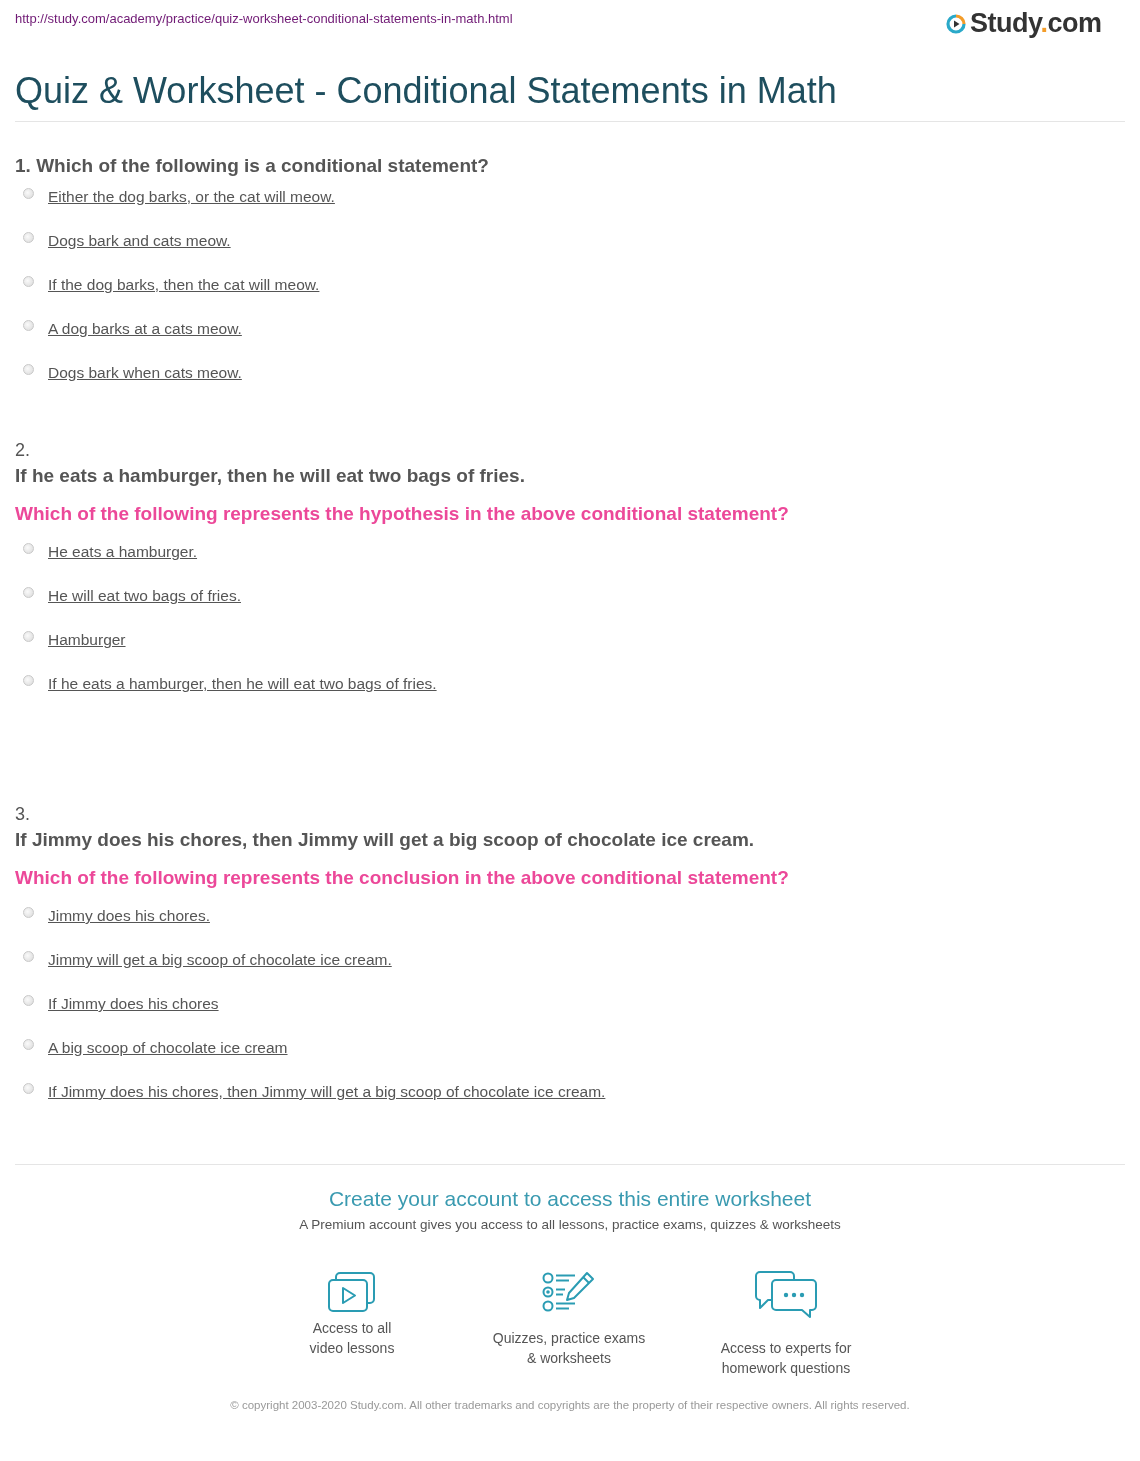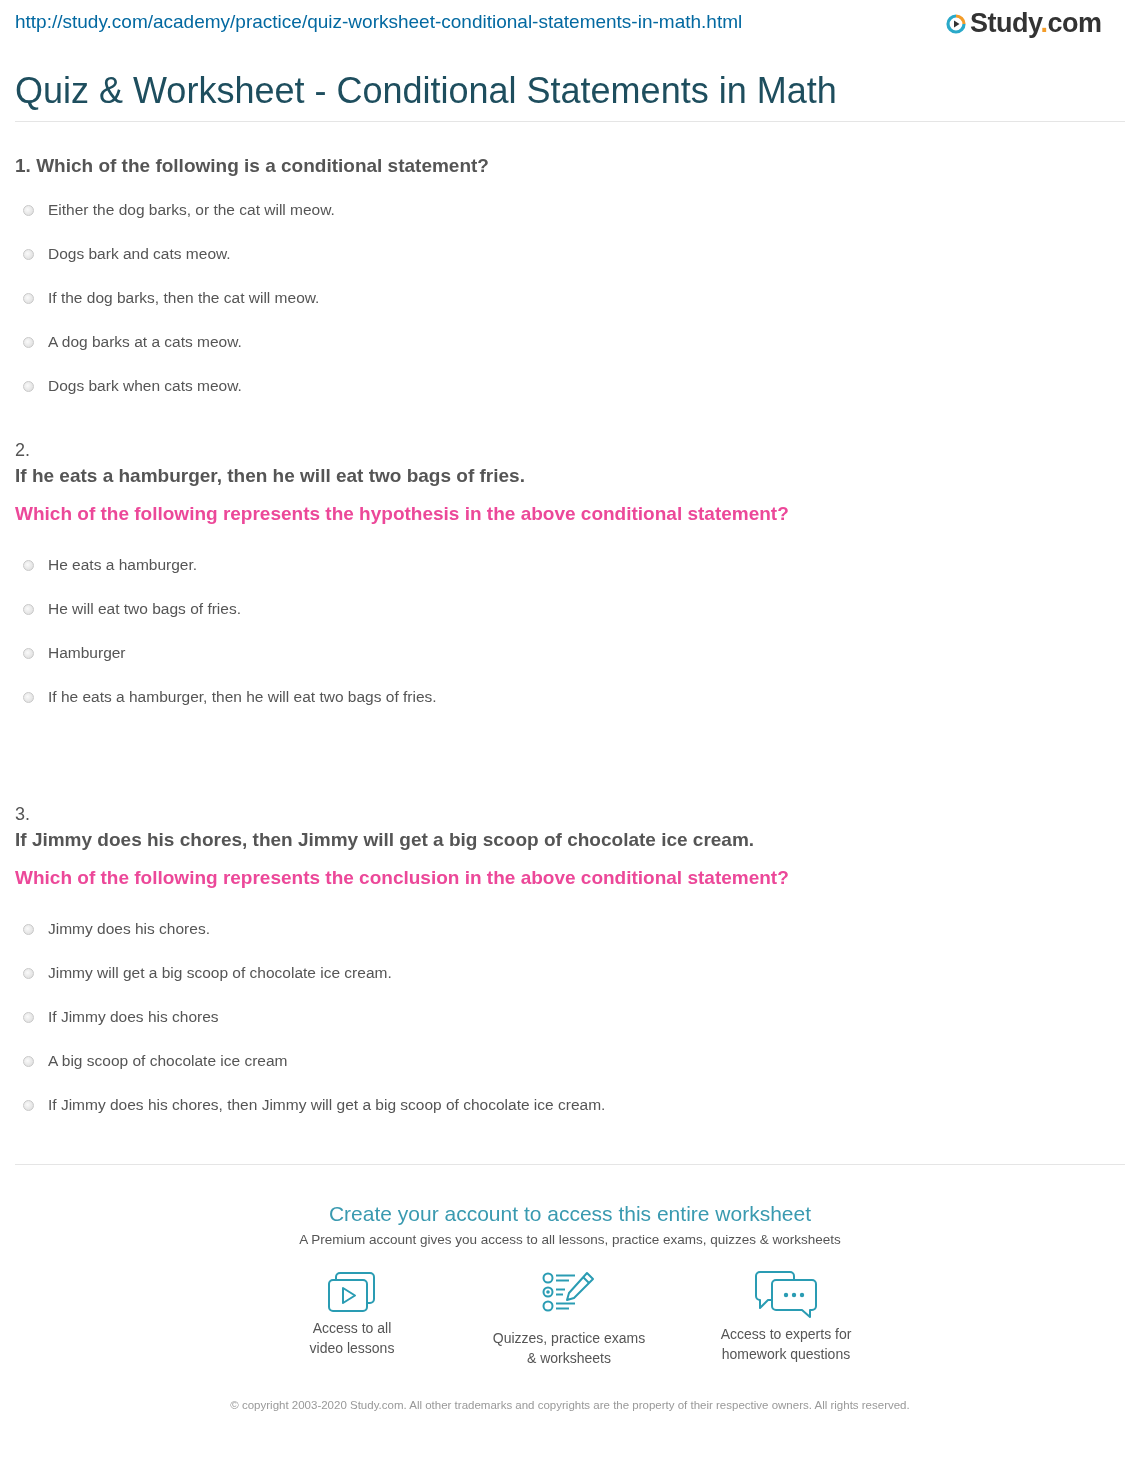--- a/index.html
+++ b/index.html
@@ -1,37 +1,37 @@
 <!DOCTYPE html>
 <html><head>
 <meta charset="utf-8">
 <style>
   * { box-sizing: border-box; margin: 0; padding: 0; }
   html, body { width: 1140px; height: 1461px; background: #ffffff; }
   body { font-family: "Liberation Sans", "DejaVu Sans", sans-serif; color: #555; position: relative; overflow: hidden; }
 
-  .url { position: absolute; left: 15px; top: 11px; font-size: 19px; color: #0369a1; }
+  .url { position: absolute; left: 15px; top: 11px; font-size: 13px; color: #701a75; }
   .logo { position: absolute; left: 946px; top: 8px; display: flex; align-items: center; }
   .logo-mark { width: 20px; height: 20px; position: relative; margin-right: 4px; }
   .logo-text { font-size: 27px; font-weight: bold; color: #333; letter-spacing: -0.5px; }
   .logo-text .dot { color: #f39c29; }
 
   .title { position: absolute; left: 15px; top: 70px; font-size: 36px; color: #1e4e5e; font-weight: normal; }
   .rule { position: absolute; left: 15px; right: 15px; height: 1px; background: #e5e5e5; }
 
   .q { position: absolute; left: 15px; right: 15px; }
   .q-num { font-size: 18px; color: #555; font-weight: bold; }
   .q-line { font-size: 19px; color: #555; font-weight: bold; margin-top: 8px; }
   .q-line2 { font-size: 19px; color: #ec4899; font-weight: bold; margin-top: 16px; }
   .options { list-style: none; }
-  .opt { display: flex; align-items: center; height: 44px; font-size: 15.5px; color: #555; }
+  .opt { display: flex; align-items: flex-start; height: 44px; font-size: 15.5px; color: #555; text-decoration: underline; }
   .radio { width: 11px; height: 11px; border-radius: 50%; border: 1px solid #c9c9c9; background: radial-gradient(circle at 40% 40%, #fafafa, #d9d9d9); margin-left: 8px; margin-right: 14px; flex-shrink: 0; }
 
   .cta { position: absolute; left: 0; right: 0; text-align: center; }
-  .cta-title { font-size: 21px; color: #3a9ab0; font-weight: normal; margin-top: 15px; }
+  .cta-title { font-size: 21px; color: #3a9ab0; font-weight: normal; }
   .cta-sub { font-size: 13.5px; color: #555; margin-top: 6px; }
 
   .features { position: absolute; top: 1270px; left: 0; right: 0; }
   .feat { position: absolute; width: 200px; text-align: center; }
   .feat svg { display: block; margin: 0 auto; }
   .feat-label { font-size: 14px; color: #555; line-height: 20px; margin-top: 8px; }
 
   .copyright { position: absolute; top: 1397px; left: 210px; width: 720px; text-align: center; font-size: 11.5px; color: #999; line-height: 17px; }
 </style>
 </head>
@@ -171,17 +171,17 @@
   <div class="feat" style="left:686px">
     <span>
       <svg width="64" height="48" viewBox="0 0 64 48">
         <path d="M6 2 H36 A4 4 0 0 1 40 6 V26 A4 4 0 0 1 36 30 H14 L6 38 V30 A4 4 0 0 1 2 26 V6 A4 4 0 0 1 6 2 Z" fill="none" stroke="#2a9cb3" stroke-width="2" stroke-linejoin="round"></path>
         <path d="M22 10 H58 A4 4 0 0 1 62 14 V36 A4 4 0 0 1 58 40 H56 V47 L48 40 H22 A4 4 0 0 1 18 36 V14 A4 4 0 0 1 22 10 Z" fill="#fff" stroke="#2a9cb3" stroke-width="2" stroke-linejoin="round"></path>
         <circle cx="32" cy="25" r="2.2" fill="#2a9cb3"></circle>
         <circle cx="40" cy="25" r="2.2" fill="#2a9cb3"></circle>
         <circle cx="48" cy="25" r="2.2" fill="#2a9cb3"></circle>
       </svg>
     </span>
-    <div class="feat-label" style="margin-top:6px"><span>Access to experts for</span><br><span>homework questions</span></div>
+    <div class="feat-label" style="margin-top:20px"><span>Access to experts for</span><br><span>homework questions</span></div>
   </div>
 </div>
 
 <div class="copyright">© copyright 2003-2020 Study.com. All other trademarks and copyrights are the property of their respective owners. All rights reserved.</div>
 
 </body></html>

